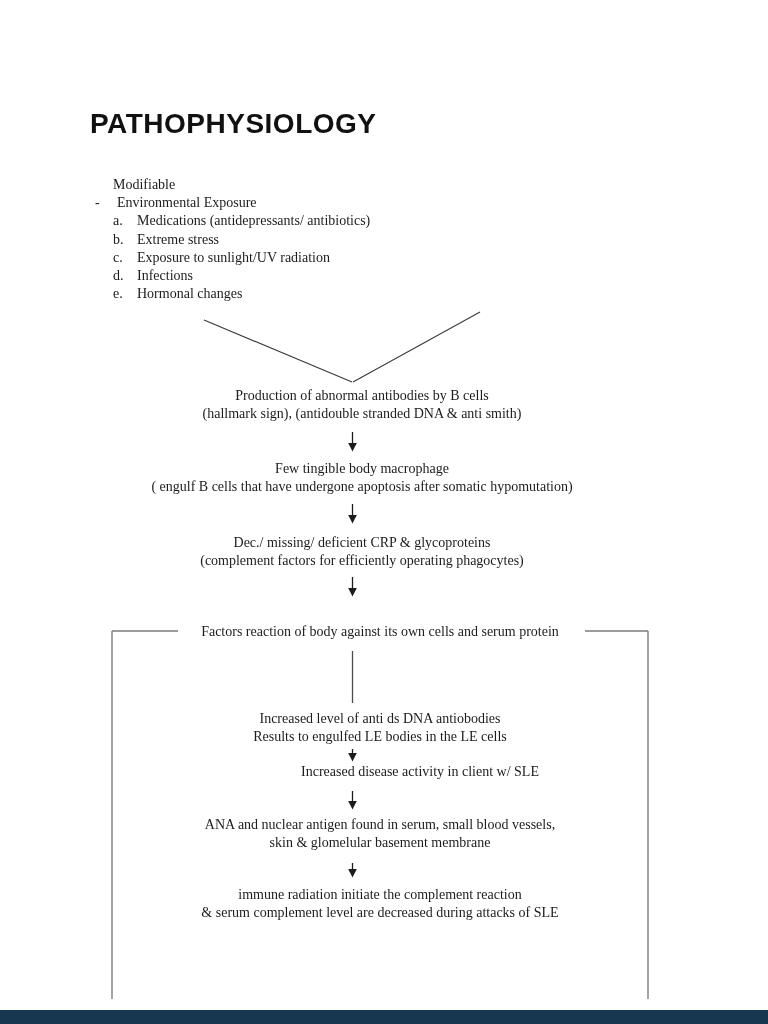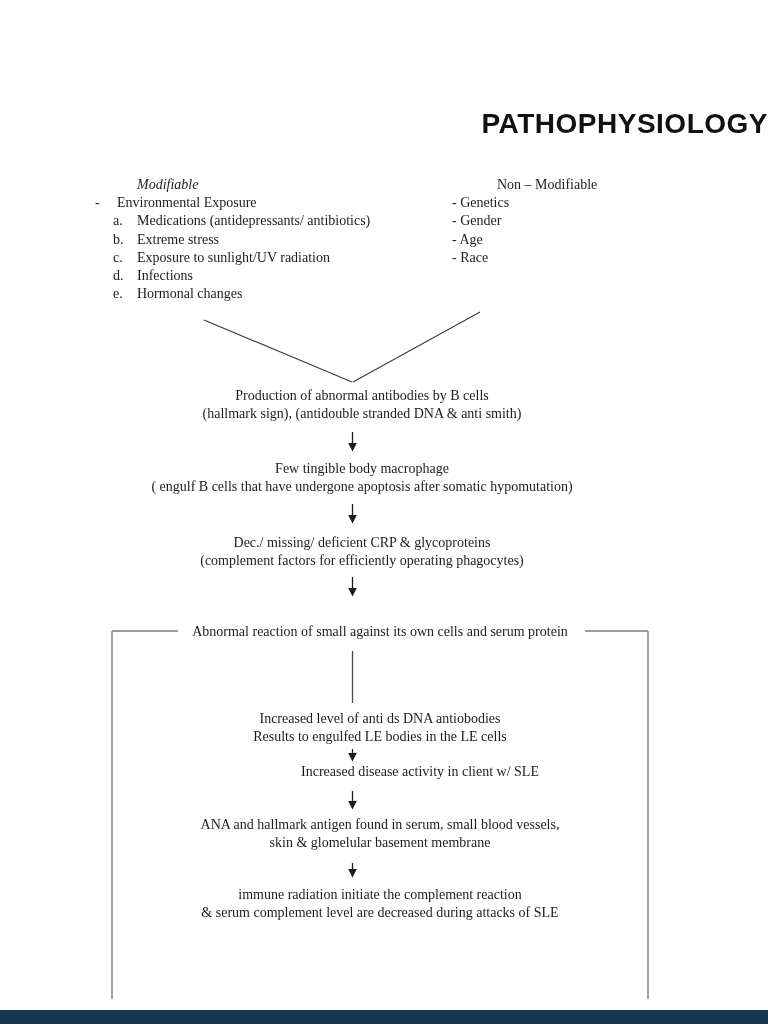--- a/index.html
+++ b/index.html
@@ -1,28 +1,28 @@
 <!DOCTYPE html>
 <html><head>
 <meta charset="utf-8">
 <style>
   html,body{margin:0;padding:0;background:#ffffff;}
   #page{
     position:relative;width:768px;height:1024px;background:#ffffff;overflow:hidden;
     font-family:"Liberation Serif","DejaVu Serif",serif;color:#1c1c1c;
   }
   .title{
-    position:absolute;left:90px;top:108px;width:678px;text-align:right;
+    position:absolute;left:90px;top:108px;width:678px;text-align:left;
     font-family:"Liberation Sans","DejaVu Sans",sans-serif;
     font-weight:700;font-size:28px;letter-spacing:0.5px;color:#111111;
   }
   .col{position:absolute;font-size:14px;line-height:18.2px;}
   .col-left{left:95px;top:176px;width:360px;}
   .col-right{left:452px;top:176px;width:230px;}
-  .col-heading-left{margin-left:42px;font-style:italic;}
+  .col-heading-left{margin-left:18px;}
   .col-heading-right{margin-left:45px;}
   .cat-row{display:flex;}
   .cat-dash{width:22px;flex:0 0 22px;}
   .item-row{display:flex;}
   .item-marker{margin-left:18px;width:24px;flex:0 0 24px;}
   .flow-text{
     position:absolute;left:62px;width:600px;text-align:center;
     font-size:14px;line-height:18.2px;
   }
   .box-text{
@@ -70,27 +70,20 @@
     <div class="item-row">
       <span class="item-marker">d.</span>
       <span>Infections</span>
     </div>
     <div class="item-row">
       <span class="item-marker">e.</span>
       <span>Hormonal changes</span>
     </div>
   </div>
 
-  <div class="col col-right">
-    <div class="col-heading-right">Non – Modifiable</div>
-    <div>- Genetics</div>
-    <div>- Gender</div>
-    <div>- Age</div>
-    <div>- Race</div>
-  </div>
 
   <svg id="lines" width="768" height="1024" viewBox="0 0 768 1024">
     <defs>
       <marker id="arrowhead" markerWidth="9" markerHeight="9" refX="5" refY="3.5" orient="auto">
         <path d="M0,0 L7,3.5 L0,7 Z" fill="#1c1c1c"></path>
       </marker>
     </defs>
     <line x1="204" y1="320" x2="352" y2="382" stroke="#3a3a3a" stroke-width="1.1"></line>
     <line x1="480" y1="312" x2="353" y2="382" stroke="#3a3a3a" stroke-width="1.1"></line>
 
@@ -118,31 +111,31 @@
   <div class="flow-text t-few">
     <div>Few tingible body macrophage</div>
     <div>( engulf B cells that have undergone apoptosis after somatic hypomutation)</div>
   </div>
 
   <div class="flow-text t-dec">
     <div>Dec./ missing/ deficient CRP &amp; glycoproteins</div>
     <div>(complement factors for efficiently operating phagocytes)</div>
   </div>
 
-  <div class="box-text t-boxlabel">Abnormal reaction of small against its own cells and serum protein</div>
+  <div class="box-text t-boxlabel">Factors reaction of body against its own cells and serum protein</div>
 
   <div class="box-text t-increased">
     <div>Increased level of anti ds DNA antiobodies</div>
     <div>Results to engulfed LE bodies in the LE cells</div>
   </div>
 
   <div class="box-text t-disease">Increased disease activity in client w/ SLE</div>
 
   <div class="box-text t-ana">
-    <div>ANA and hallmark antigen found in serum, small blood vessels,</div>
+    <div>ANA and nuclear antigen found in serum, small blood vessels,</div>
     <div>skin &amp; glomelular basement membrane</div>
   </div>
 
   <div class="box-text t-immune">
     <div>immune radiation initiate the complement reaction</div>
     <div>&amp; serum complement level are decreased during attacks of SLE</div>
   </div>
 
   <div class="footer-bar" style="background: rgb(23, 54, 79);"></div>
 

